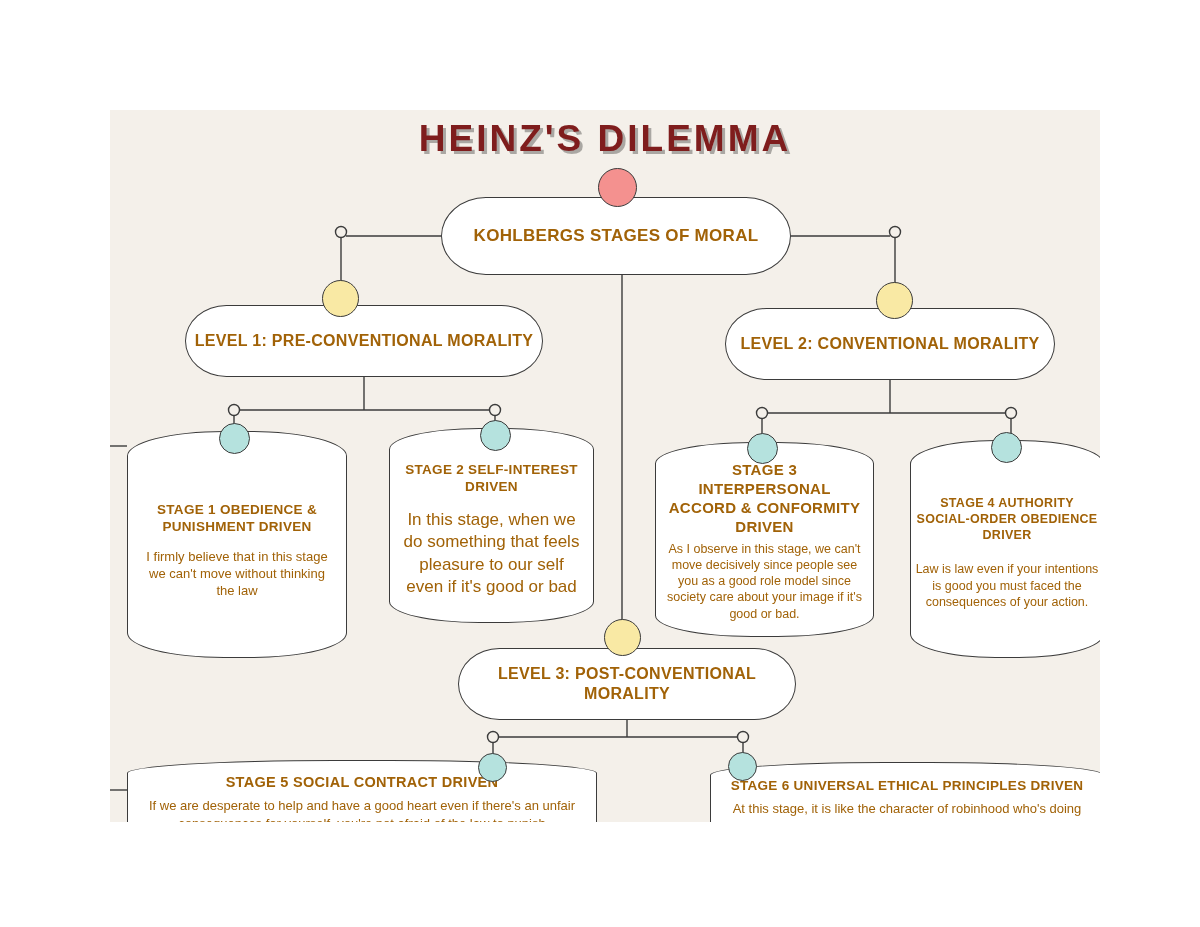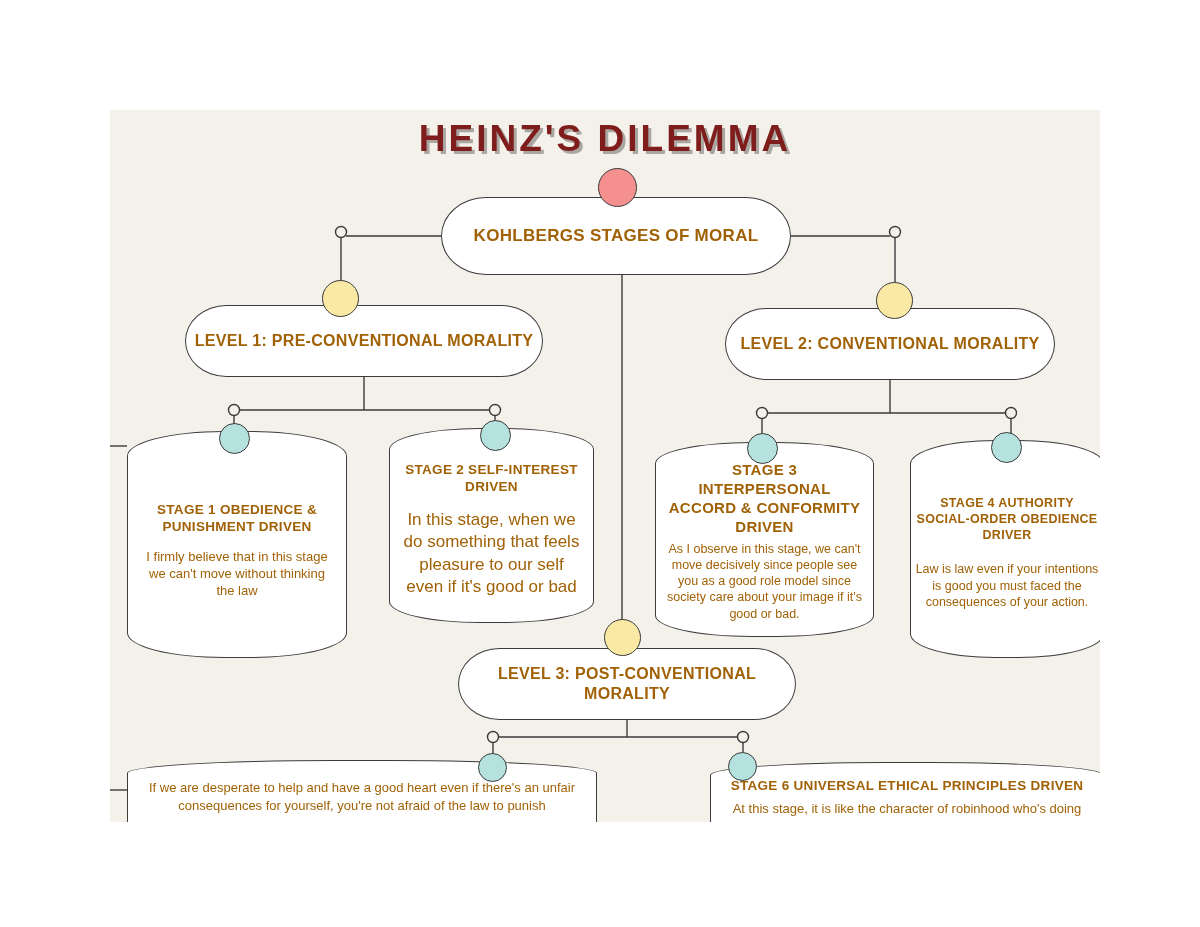--- a/index.html
+++ b/index.html
@@ -256,20 +256,21 @@
       <div class="body">Law is law even if your intentions is good you must faced the consequences of your action.</div>
     </div>
     <div class="dot dot-teal" id="stage4-dot"></div>
 
     <div class="node pill" id="level3-box">
       <div class="heading">LEVEL 3: POST-CONVENTIONAL MORALITY</div>
     </div>
     <div class="dot dot-yellow" id="level3-dot"></div>
 
     <div class="node barrel stage-card" id="stage5-box">
+      <div class="heading">STAGE 5 SOCIAL CONTRACT DRIVEN</div>
       <div class="body">If we are desperate to help and have a good heart even if there's an unfair consequences for yourself, you're not afraid of the law to punish</div>
     </div>
     <div class="dot dot-teal" id="stage5-dot"></div>
 
     <div class="node barrel stage-card" id="stage6-box">
       <div class="heading">STAGE 6 UNIVERSAL ETHICAL PRINCIPLES DRIVEN</div>
       <div class="body">At this stage, it is like the character of robinhood who's doing bad</div>
     </div>
     <div class="dot dot-teal" id="stage6-dot"></div>
 

